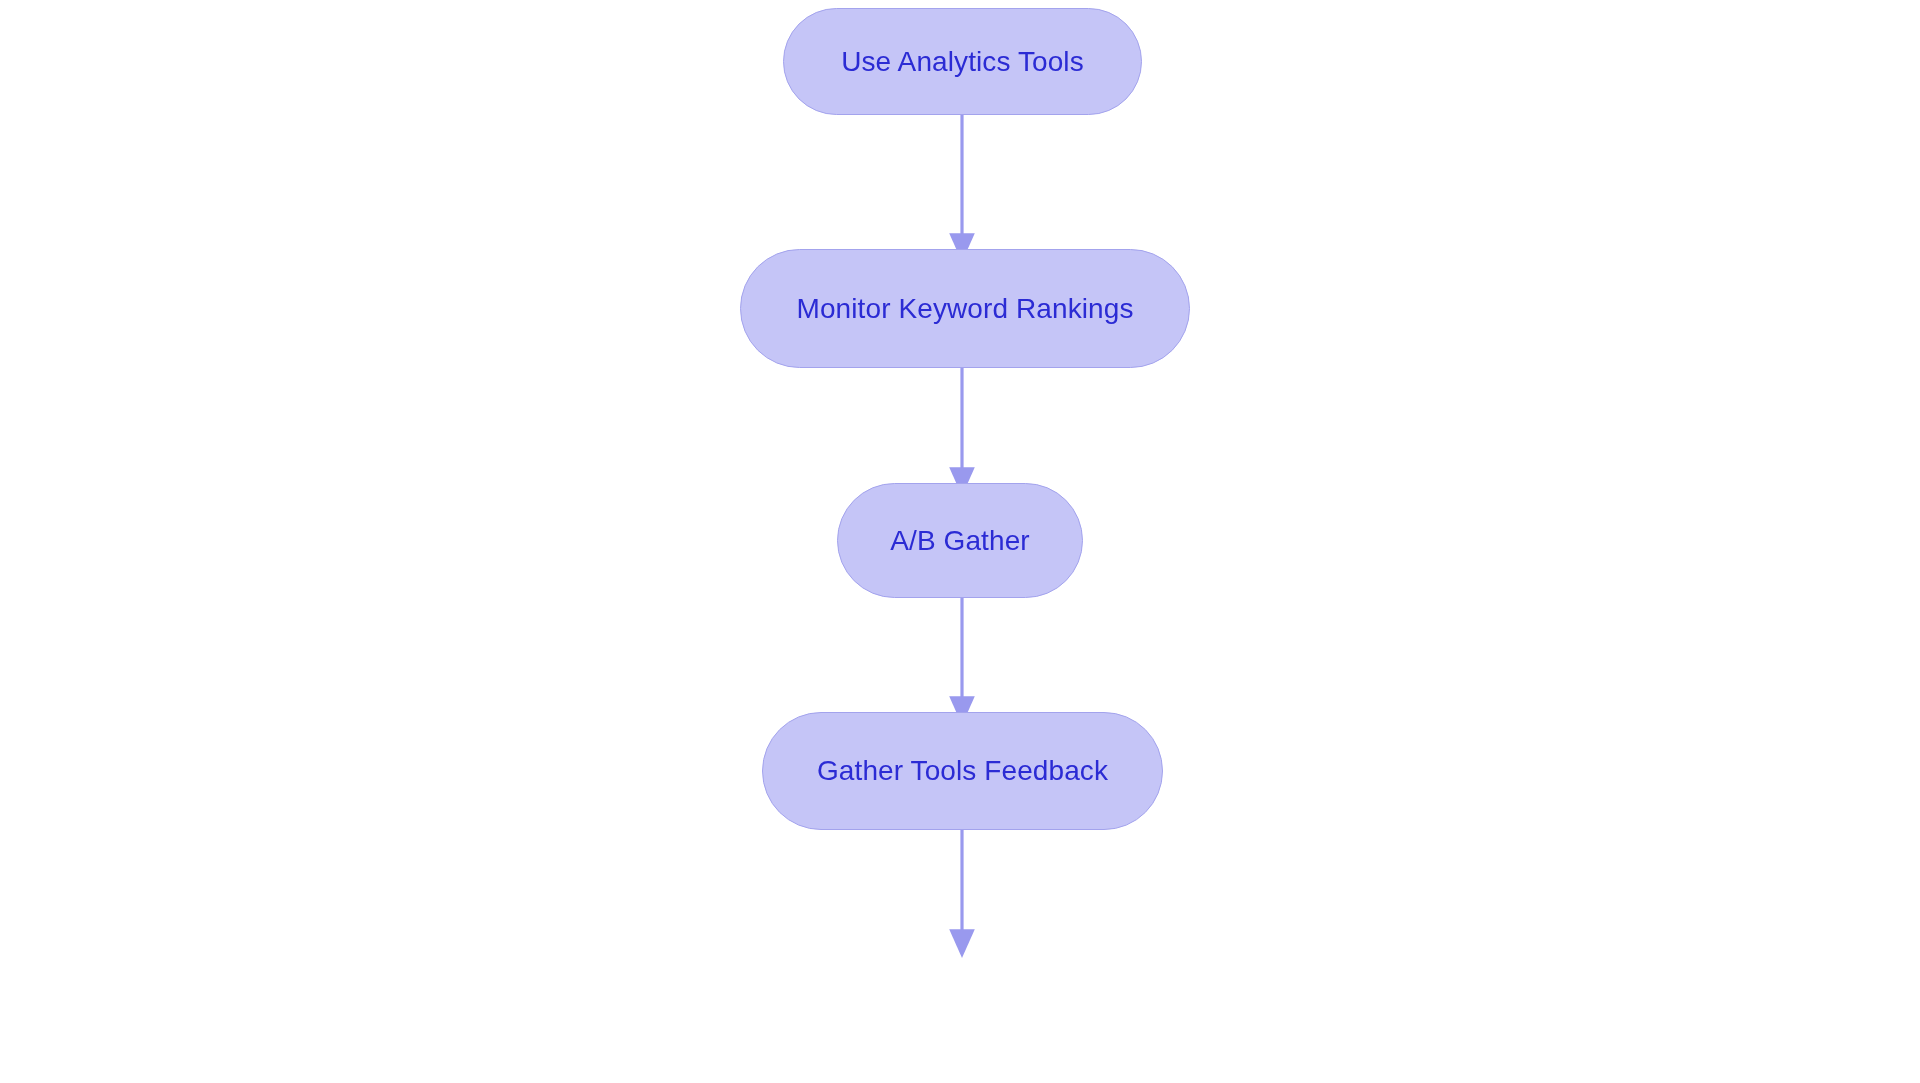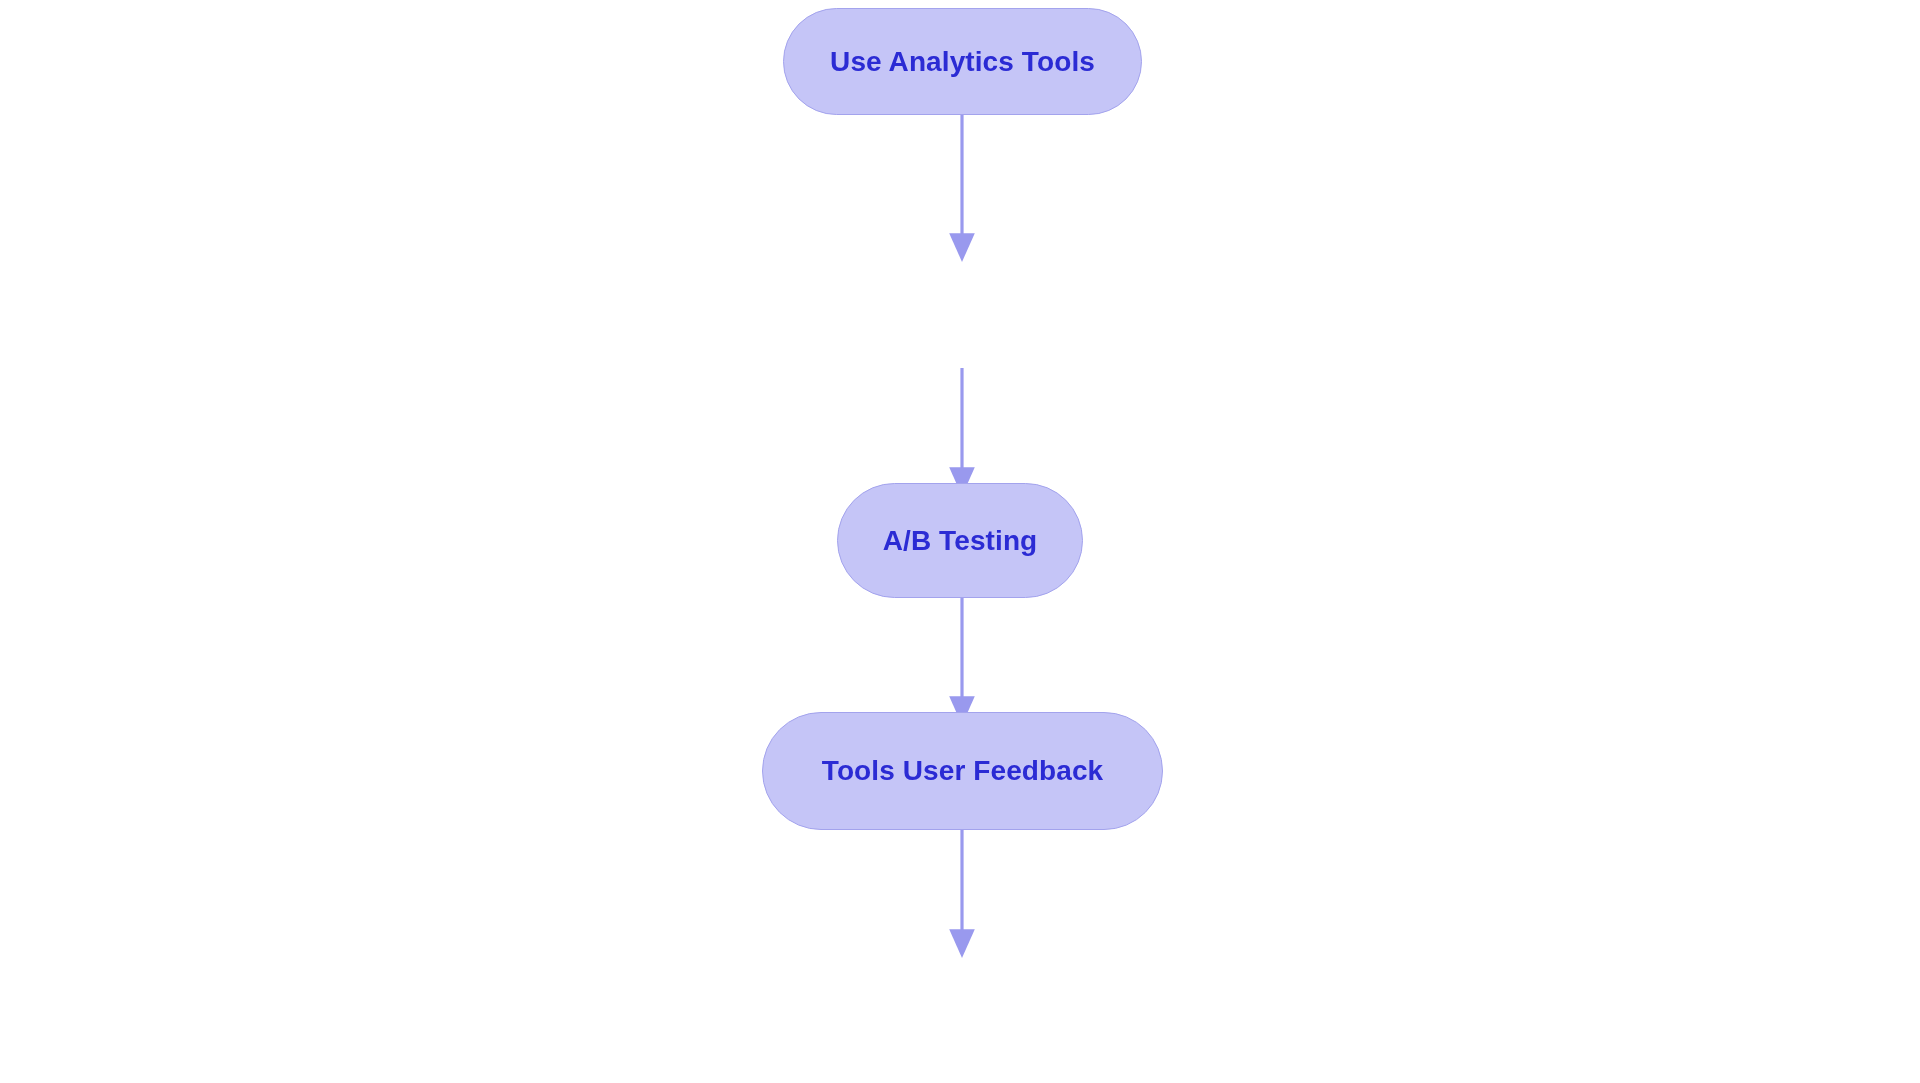--- a/index.html
+++ b/index.html
@@ -33,21 +33,21 @@
     color: #2b2bd4;
     white-space: nowrap;
     z-index: 2;
   }
 
   .flow-node .node-label {
     font-size: 28px;
     line-height: 1;
     letter-spacing: 0.1px;
     color: #2b2bd4;
-    font-weight: 700;
+    font-weight: 400;
   }
 
   
   #node-0 { left: 783px; top: 8px;   width: 359px; height: 107px; }
   #node-1 { left: 740px; top: 249px; width: 450px; height: 119px; }
   #node-2 { left: 837px; top: 483px; width: 246px; height: 115px; }
   #node-3 { left: 762px; top: 712px; width: 401px; height: 118px; }
   #node-4 { left: 690px; top: 945px; width: 545px; height: 117px; }
 
   .flow-edge {
@@ -78,23 +78,26 @@
 
     <line x1="962" y1="598" x2="962" y2="700" stroke="#9999ee" stroke-width="3.2" marker-end="url(#arrowhead)"></line>
 
     <line x1="962" y1="830" x2="962" y2="933" stroke="#9999ee" stroke-width="3.2" marker-end="url(#arrowhead)"></line>
   </svg>
 
   <div class="flow-node" id="node-0">
     <span class="node-label">Use Analytics Tools</span>
   </div>
 
+  <div class="flow-node" id="node-1">
+    <span class="node-label">Monitor Keyword Rankings</span>
+  </div>
 
   <div class="flow-node" id="node-2">
-    <span class="node-label">A/B Testing</span>
+    <span class="node-label">A/B Gather</span>
   </div>
 
   <div class="flow-node" id="node-3">
-    <span class="node-label">Tools User Feedback</span>
+    <span class="node-label">Gather Tools Feedback</span>
   </div>
 
 
 </div>
 
 </body></html>

